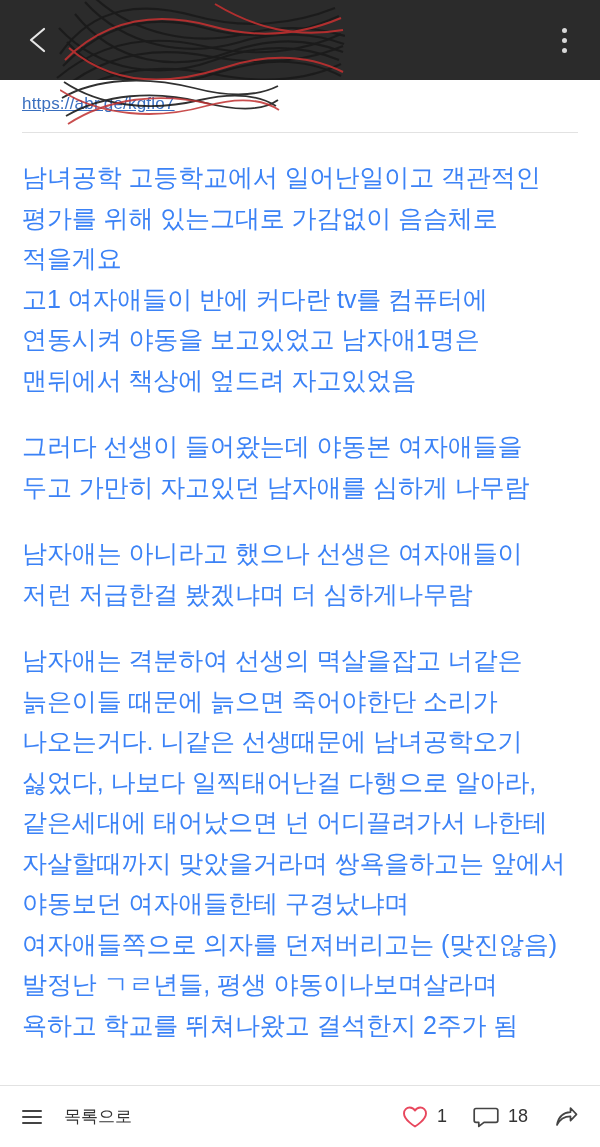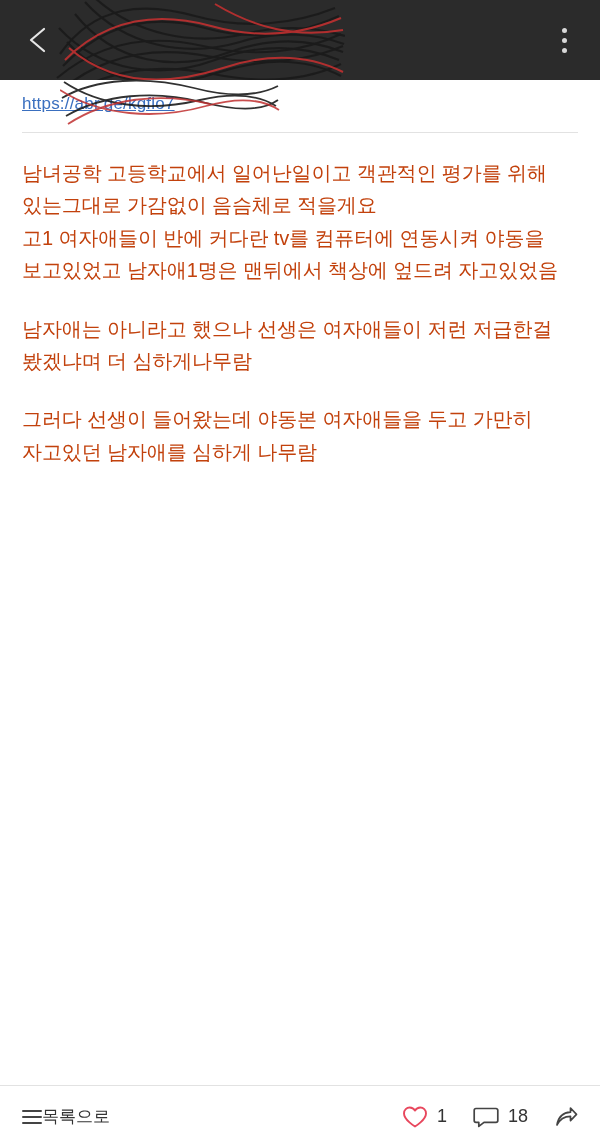--- a/index.html
+++ b/index.html
@@ -83,23 +83,23 @@
     height: 1px;
     background: #e2e2e2;
     margin: 0 22px;
   }
 
   
   .post-body {
     padding: 24px 22px 10px 22px;
   }
   .para {
-    font-size: 20px;
+    font-size: 25px;
     line-height: 1.62;
-    color: #c2410c;
+    color: #3b82f6;
     margin: 0 0 26px 0;
     word-break: keep-all;
     white-space: pre-wrap;
     letter-spacing: -0.1px;
   }
   .para.last { margin-bottom: 0; }
   .spacer-big { height: 36px; }
 
   
   .bottombar {
@@ -111,21 +111,21 @@
     border-top: 1px solid #e2e2e2;
     background: #ffffff;
     display: flex;
     align-items: center;
     justify-content: space-between;
     padding: 0 22px;
   }
   .list-btn {
     display: flex;
     align-items: center;
-    gap: 0;
+    gap: 22px;
   }
   .hamburger {
     display: flex;
     flex-direction: column;
     justify-content: center;
     gap: 4px;
     width: 20px;
   }
   .hamburger i {
     display: block;
@@ -207,22 +207,23 @@
         <path d="M8,48 C48,22 100,16 150,28"></path>
       </g>
     </svg>
   </div>
 
   <div class="divider"></div>
 
   <div class="post-body">
     <p class="para">남녀공학 고등학교에서 일어난일이고 객관적인 평가를 위해 있는그대로 가감없이 음슴체로 적을게요
 고1 여자애들이 반에 커다란 tv를 컴퓨터에 연동시켜 야동을 보고있었고 남자애1명은 맨뒤에서 책상에 엎드려 자고있었음</p>
+    <p class="para">그러다 선생이 들어왔는데 야동본 여자애들을 두고 가만히 자고있던 남자애를 심하게 나무람</p>
     <p class="para">남자애는 아니라고 했으나 선생은 여자애들이 저런 저급한걸 봤겠냐며 더 심하게나무람</p>
-    <p class="para">그러다 선생이 들어왔는데 야동본 여자애들을 두고 가만히 자고있던 남자애를 심하게 나무람</p>
+    <p class="para">남자애는 격분하여 선생의 멱살을잡고 너같은 늙은이들 때문에 늙으면 죽어야한단 소리가 나오는거다. 니같은 선생때문에 남녀공학오기 싫었다, 나보다 일찍태어난걸 다행으로 알아라, 같은세대에 태어났으면 넌 어디끌려가서 나한테 자살할때까지 맞았을거라며 쌍욕을하고는 앞에서 야동보던 여자애들한테 구경났냐며 여자애들쪽으로 의자를 던져버리고는 (맞진않음)발정난 ㄱㄹ년들, 평생 야동이나보며살라며 욕하고 학교를 뛰쳐나왔고 결석한지 2주가 됨</p>
     <div class="spacer-big"></div>
   </div>
 
   <div class="bottombar">
     <div class="list-btn">
       <span class="hamburger">
         <i></i>
           <i></i>
           <i></i>
       </span>

